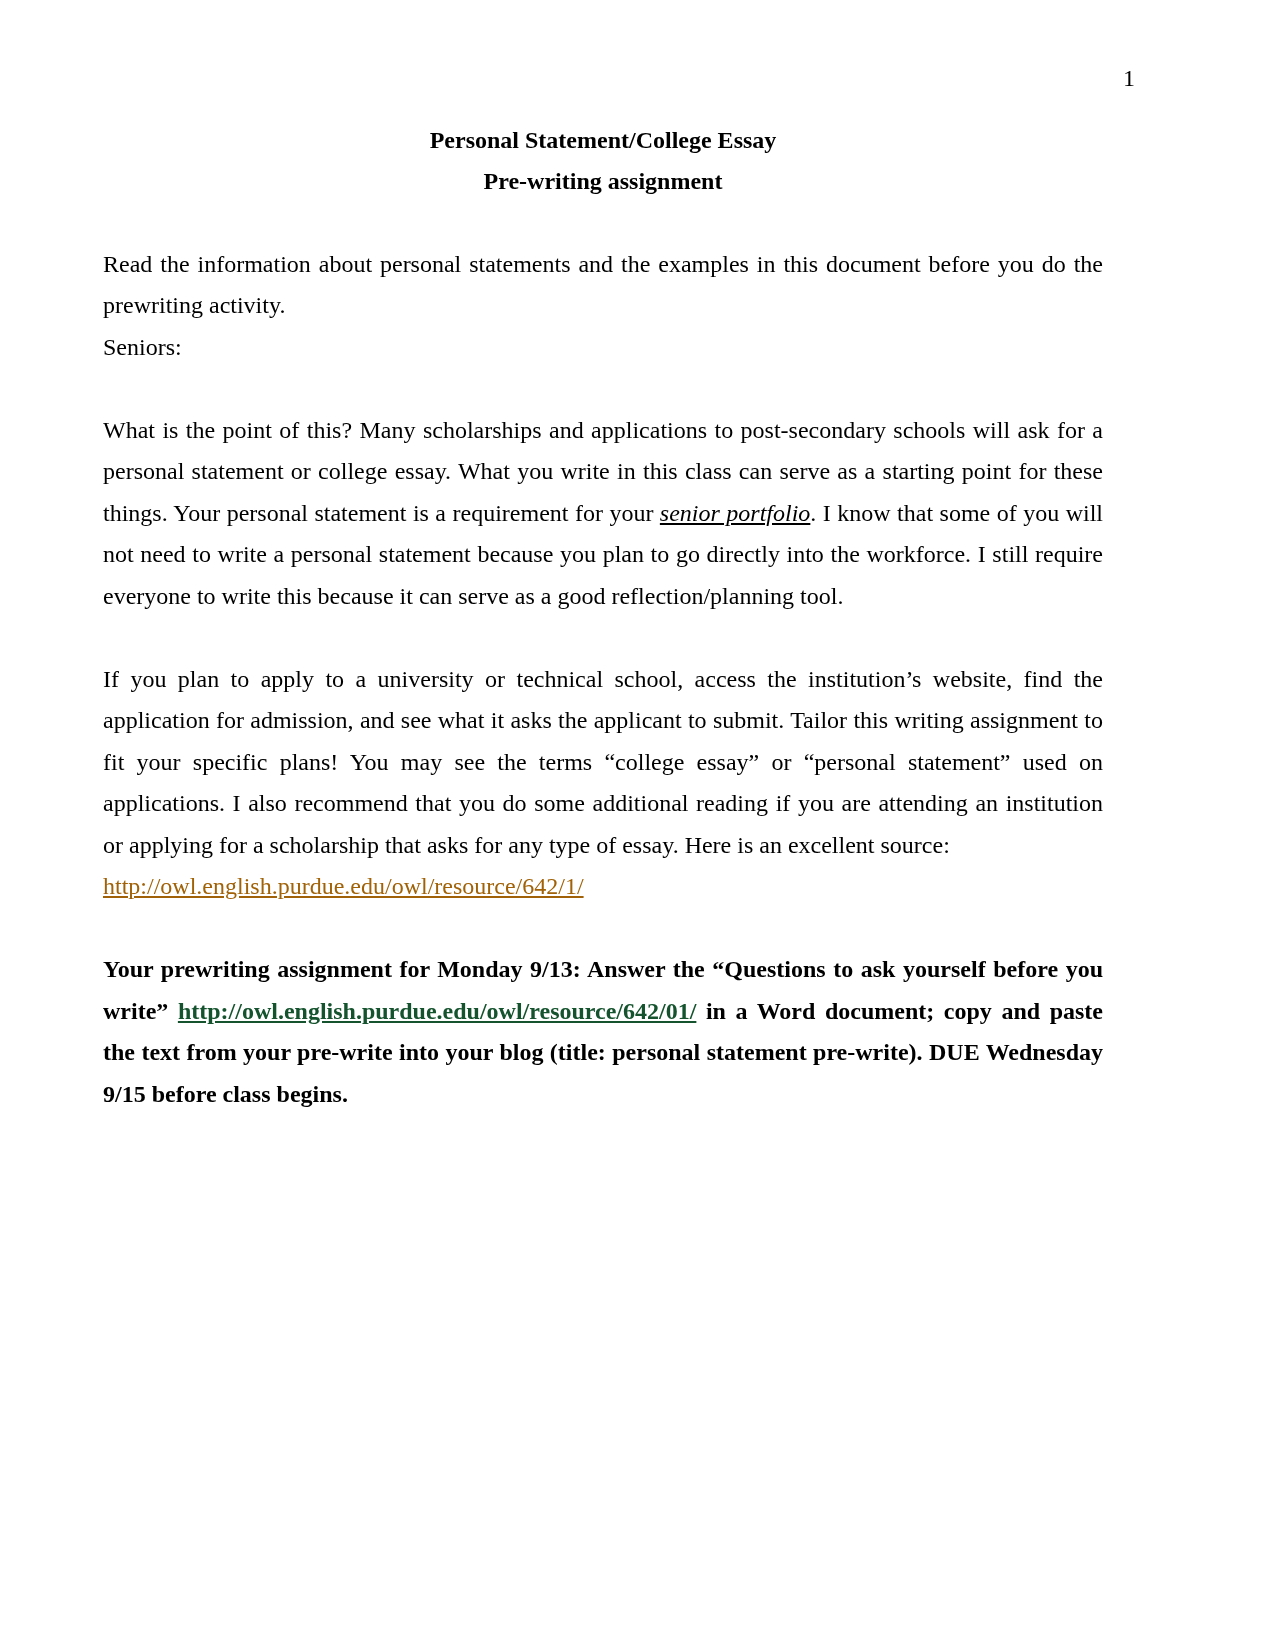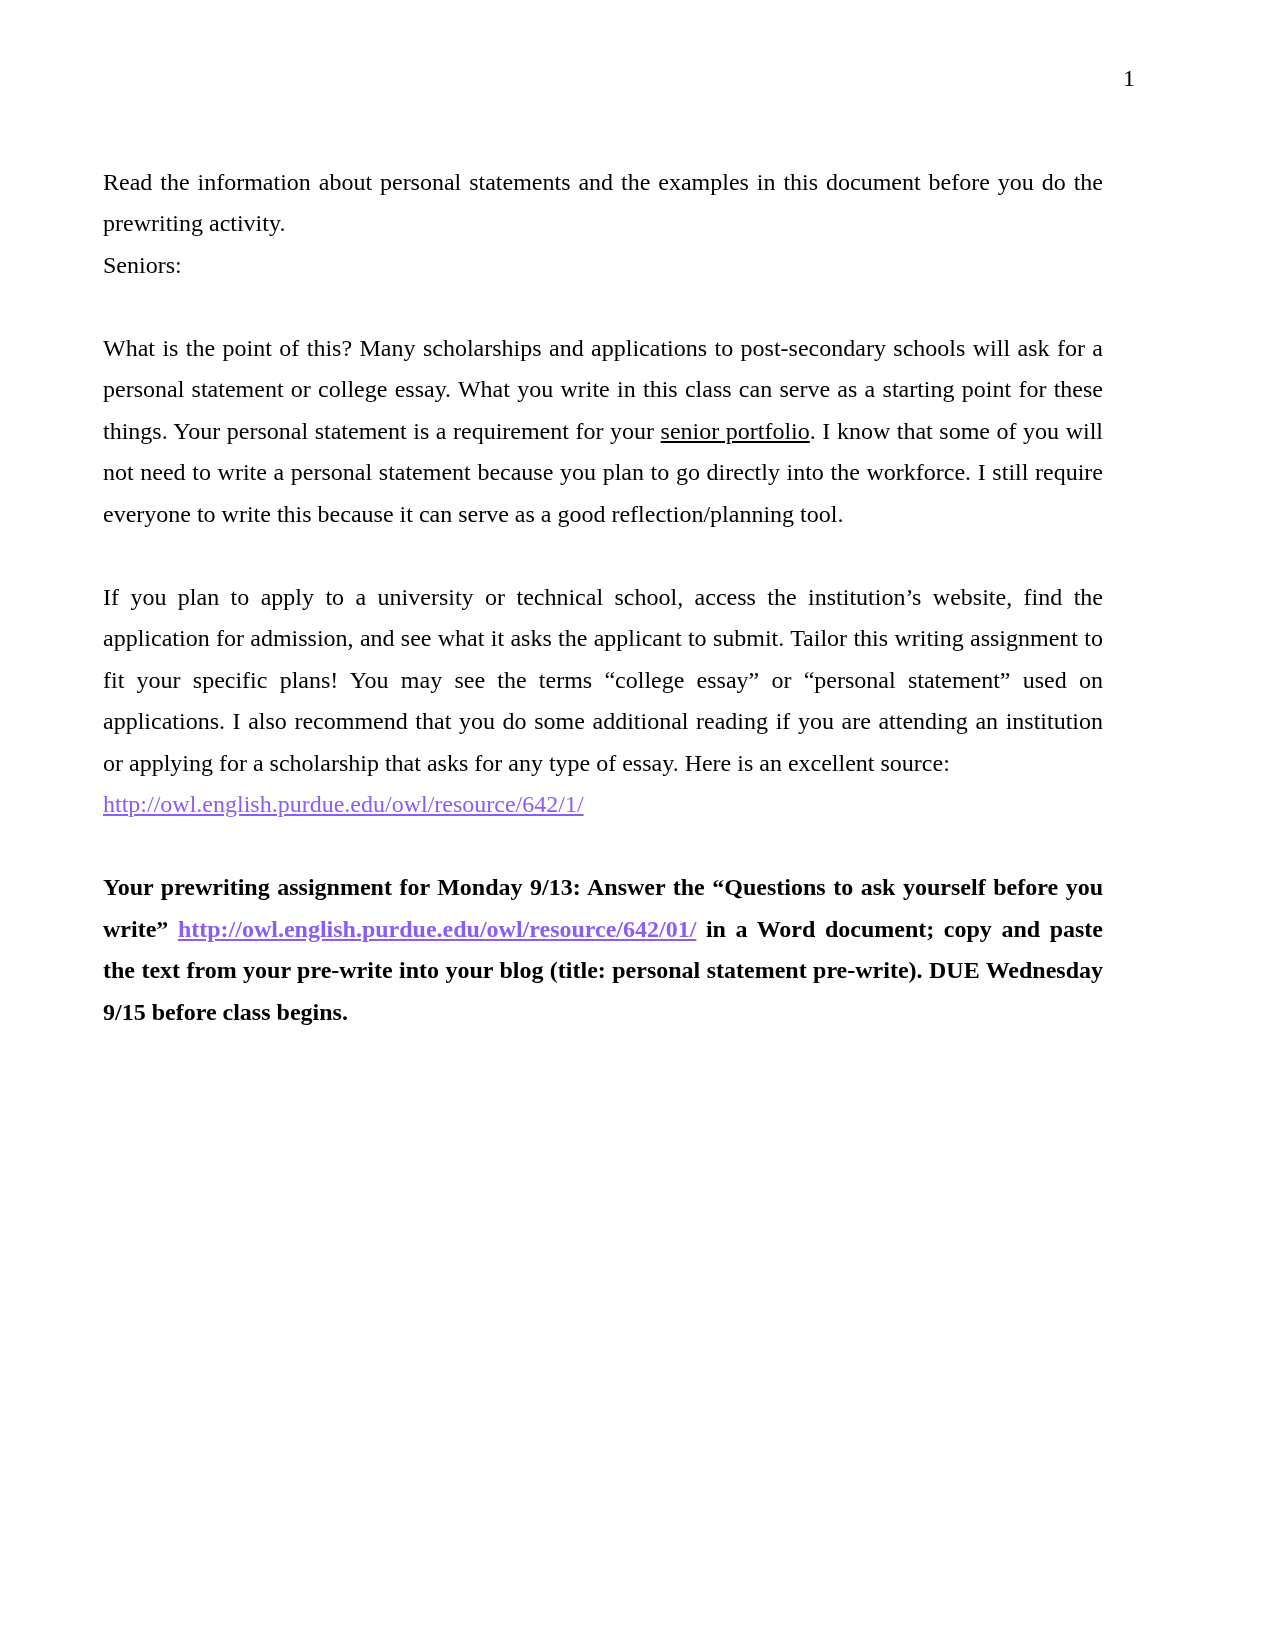--- a/index.html
+++ b/index.html
@@ -56,47 +56,52 @@
     text-justify: inter-word;
   }
   p.para.noj {
     text-align: left;
   }
   .spacer-line {
     height: 41.5px;
   }
   .underline {
     text-decoration: underline;
+    font-style: italic;
   }
   a.doclink, .doclink {
-    color: #8b5cf6;
+    color: #a16207;
     text-decoration: underline;
     word-break: break-all;
   }
   .bold-para {
     font-weight: bold;
     font-size: 24px;
     line-height: 41.5px;
     margin: 0;
     text-align: justify;
   }
   .bold-para .doclink {
     font-weight: bold;
-    color: #8b5cf6;
+    color: #14532d;
   }
 </style>
 </head>
 <body>
 
 <div class="page">
 
   <div class="page-number">1</div>
 
   <div class="doc-body">
 
+    <div class="title-block">
+      <span class="title-line indent-1">Personal Statement/College Essay</span>
+      <span class="title-line indent-2">Pre-writing assignment</span>
+    </div>
 
     <div class="spacer-line"></div>
 
     <p class="para">Read the information about personal statements and the examples in this document before you do the prewriting activity.</p>
 
     <p class="para noj">Seniors:</p>
 
     <div class="spacer-line"></div>
 
     <p class="para">

